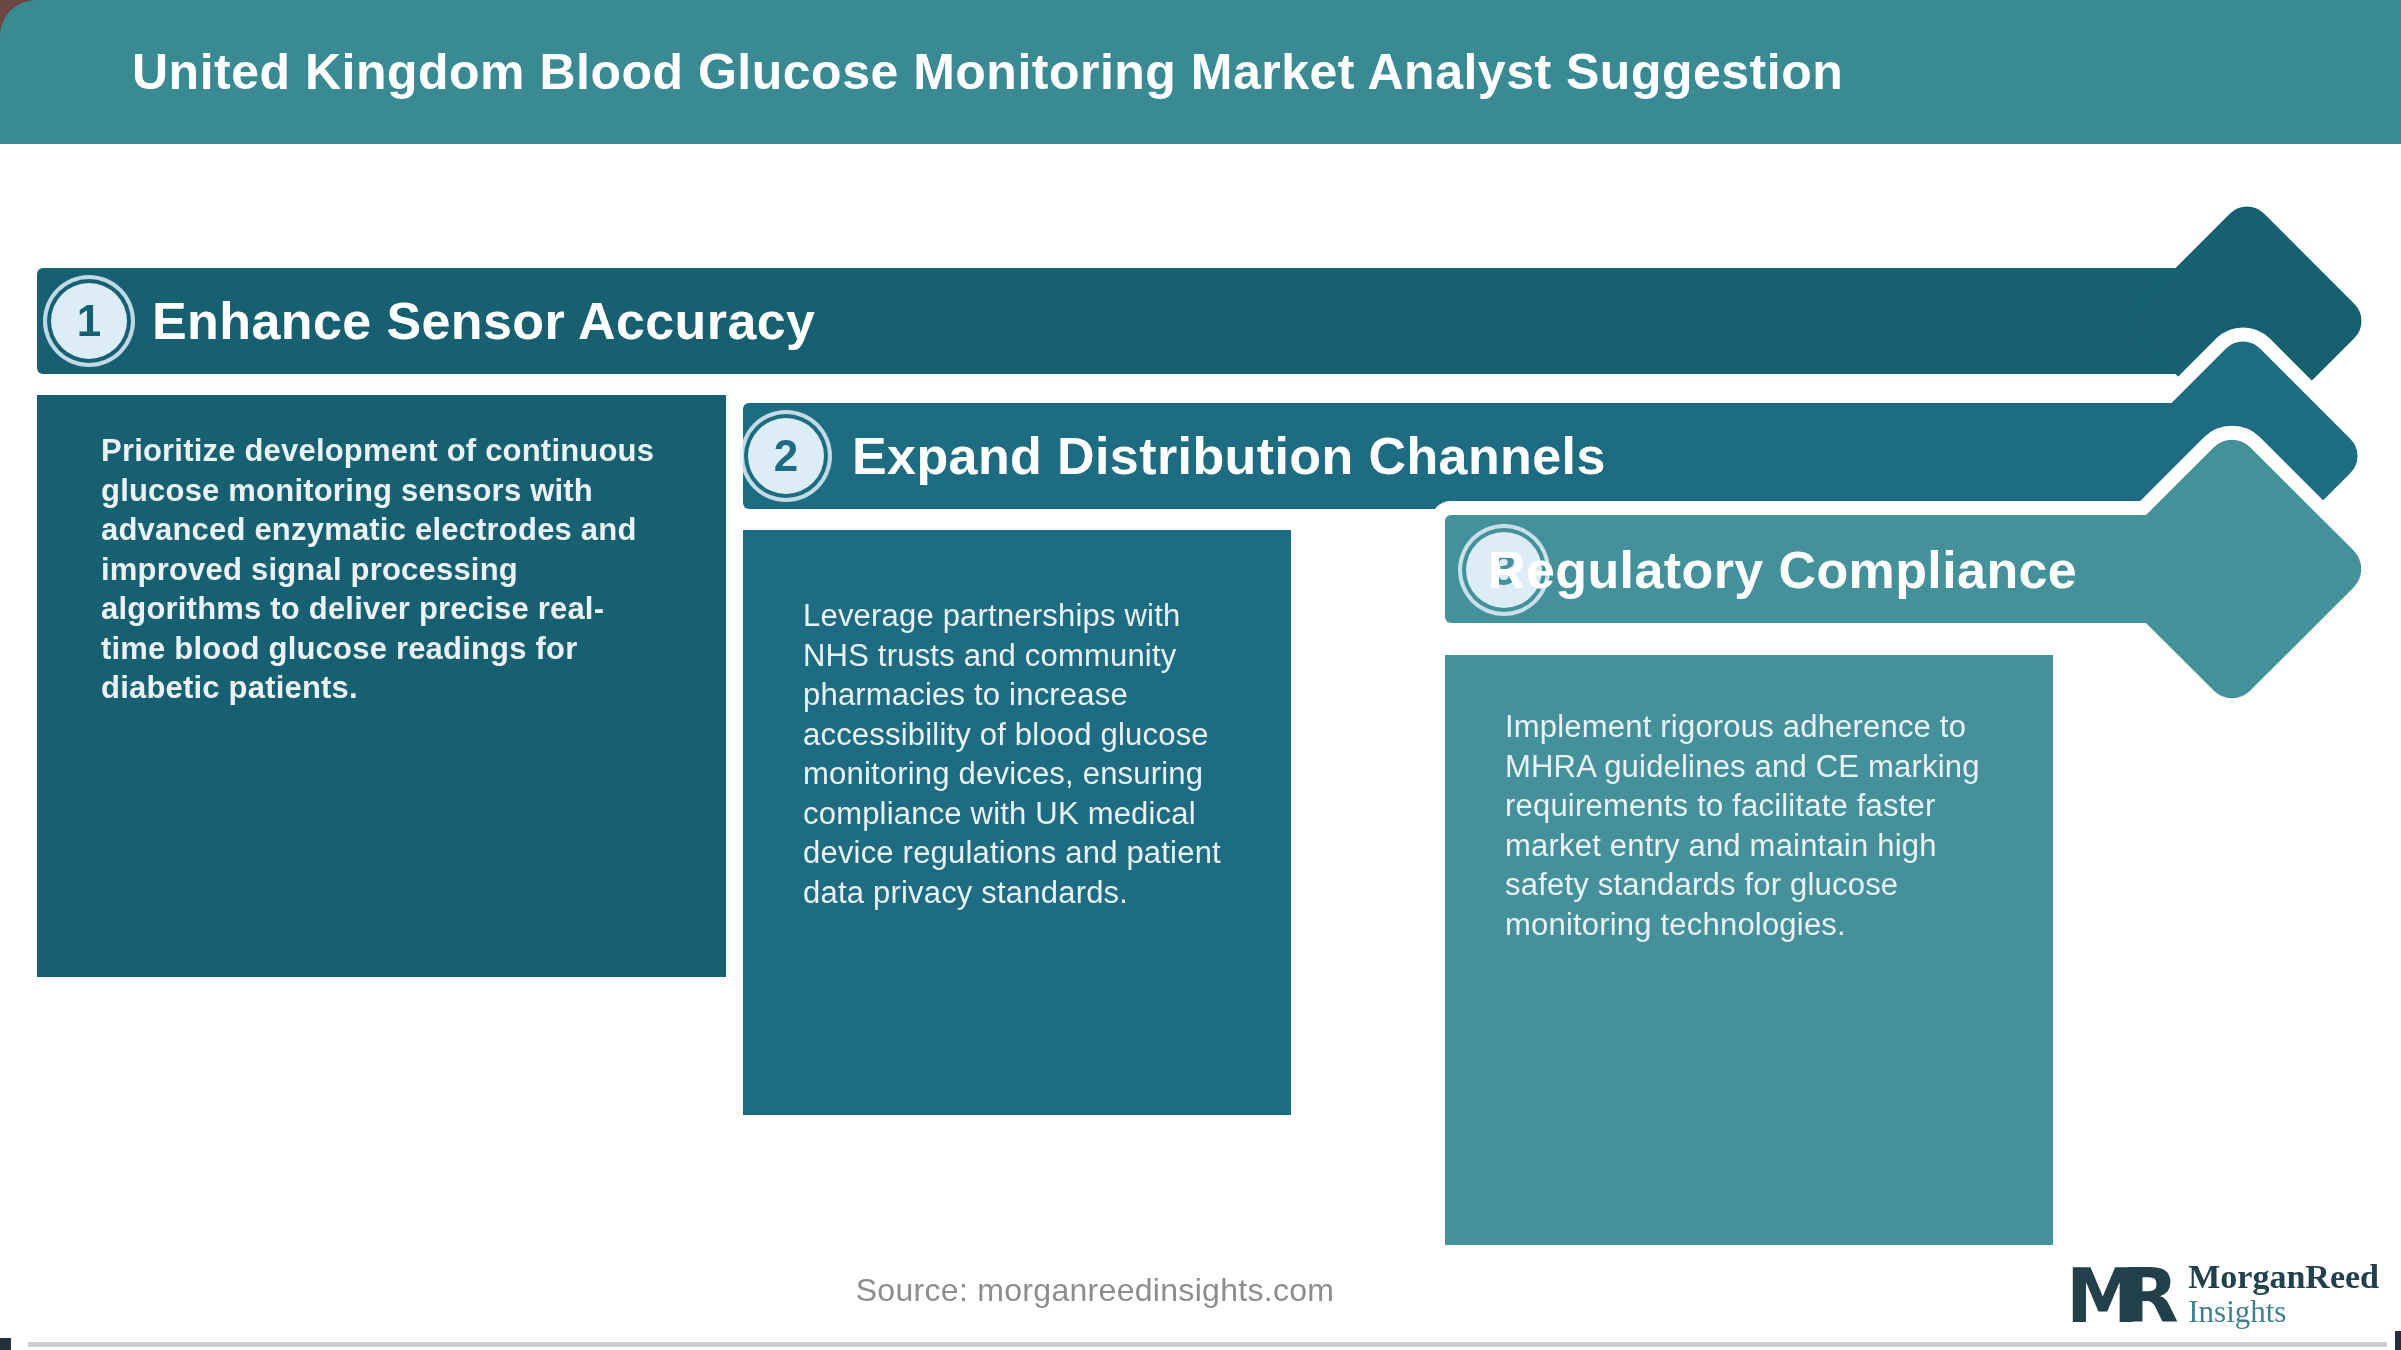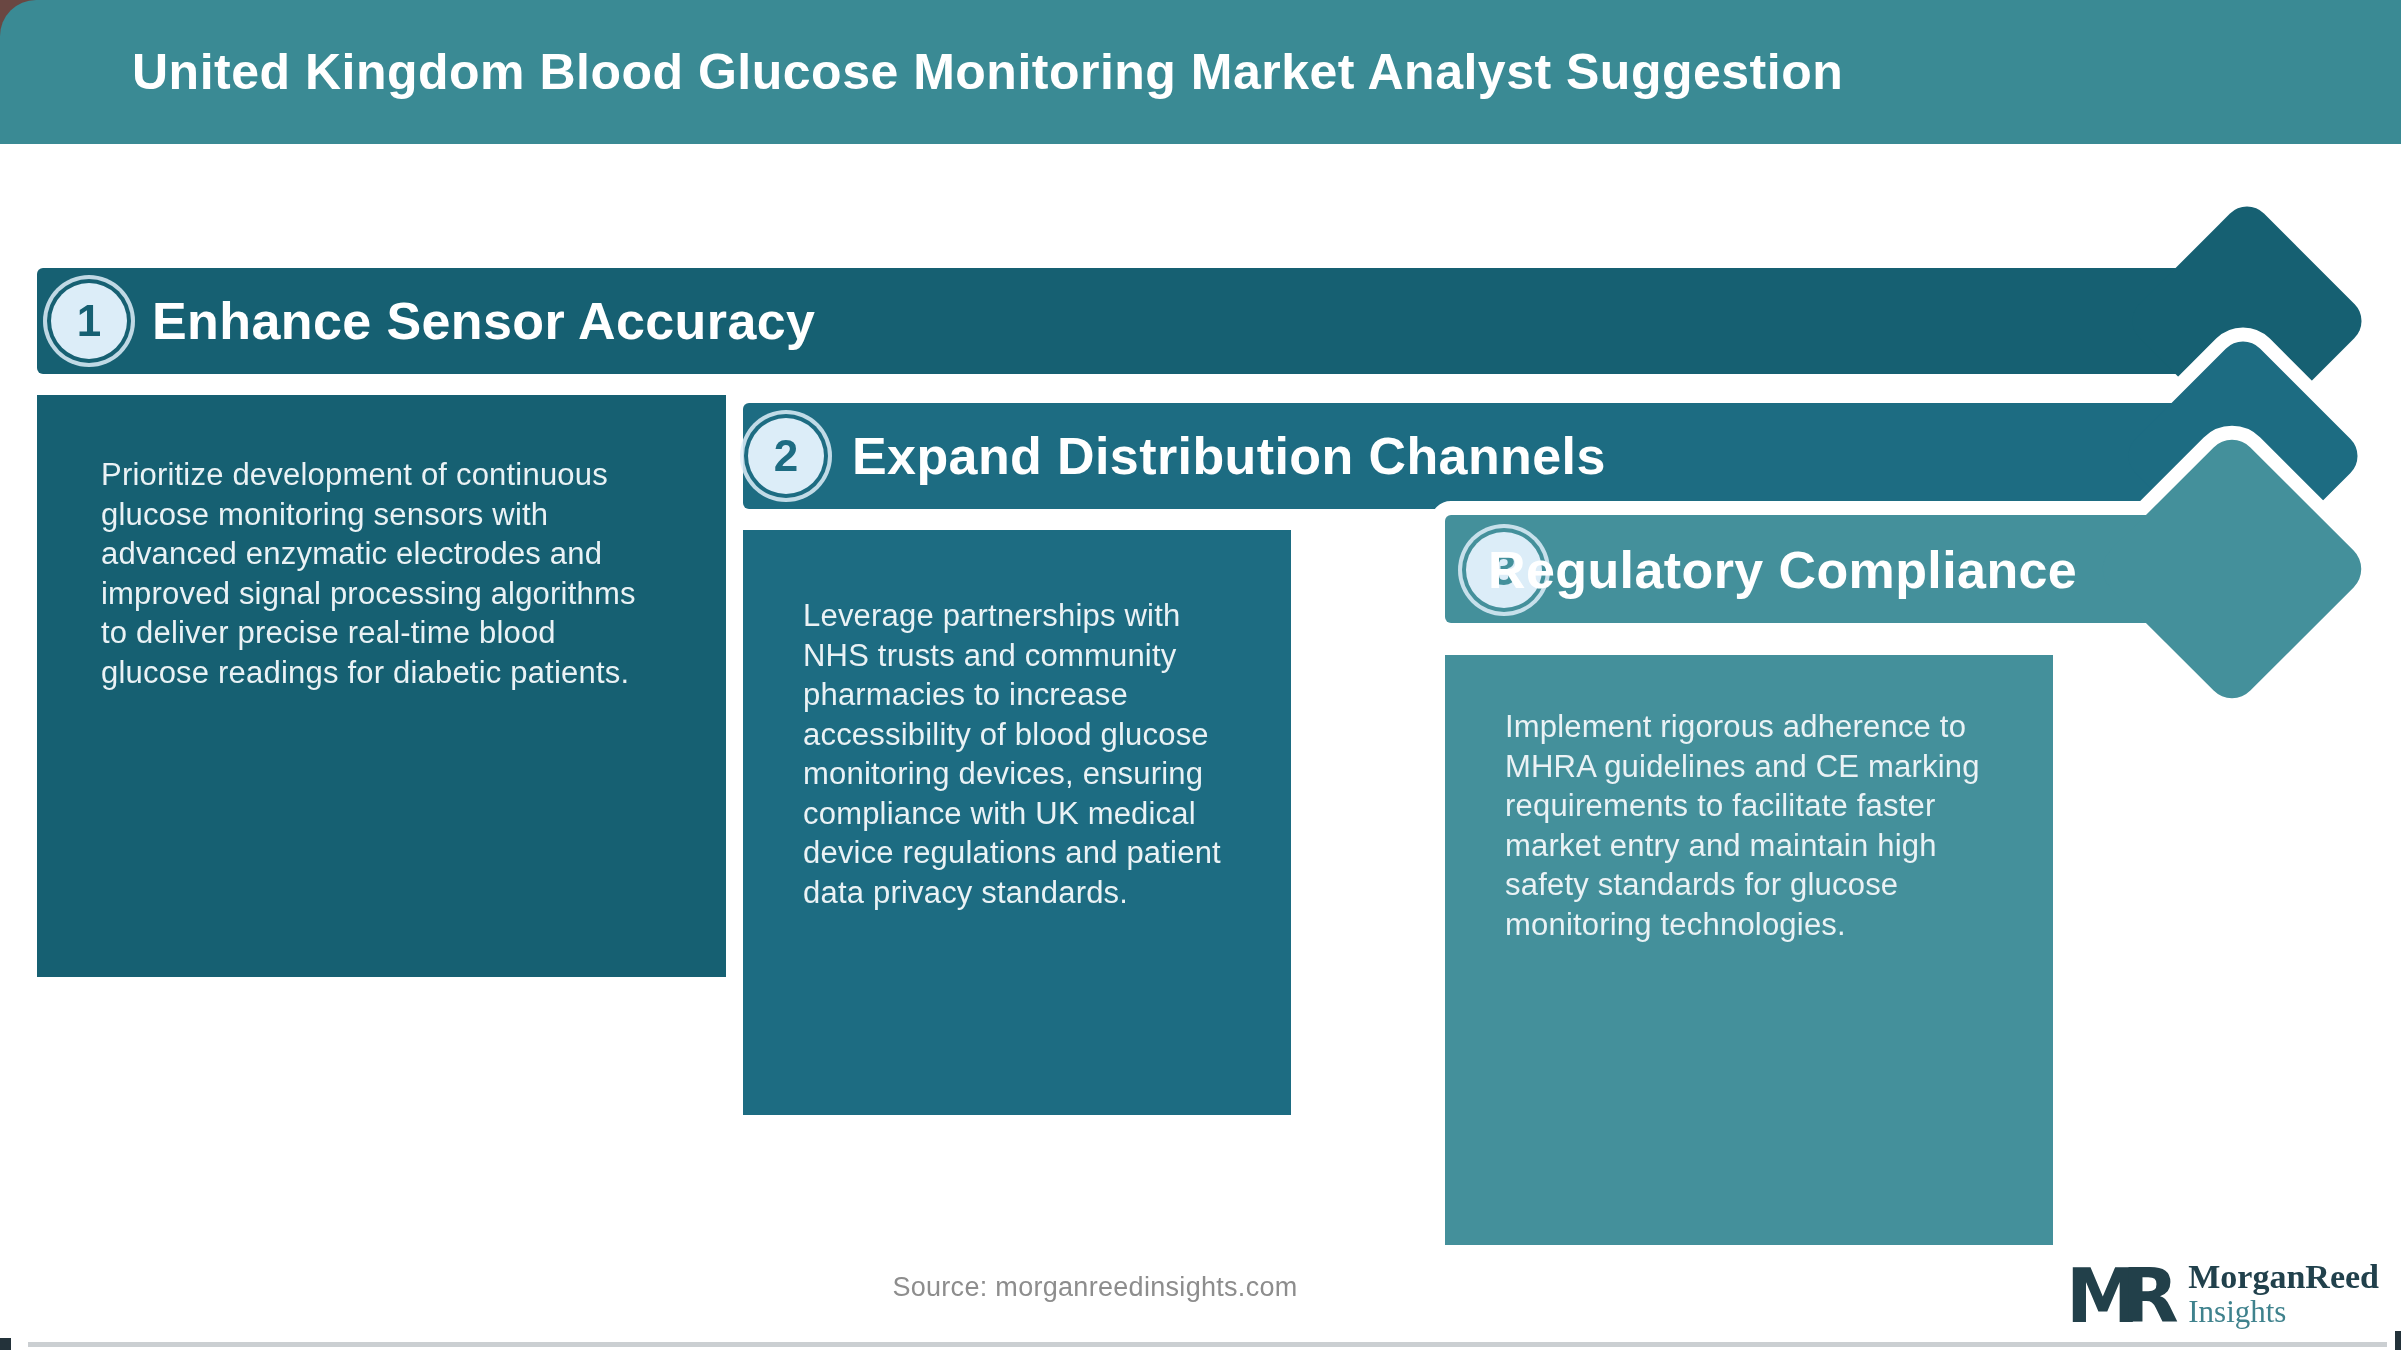--- a/index.html
+++ b/index.html
@@ -15,21 +15,21 @@
     background:var(--header-bg,#3a8a94);border-top-left-radius:36px;
     display:flex;align-items:center;
   }
   .header h1{
     margin:0 0 0 132px;color:#ffffff;font-size:50px;line-height:60px;
     font-weight:bold;letter-spacing:.5px;max-width:1900px;
   }
   
   .textbox{position:absolute;color:#eaf2f5;font-size:31px;line-height:39.5px;letter-spacing:.2px;}
   .textbox p{margin:0;}
-  .box1{left:37px;top:395px;width:689px;height:582px;background:var(--step0);padding:60px 58px 0 64px;box-sizing:border-box;}
+  .box1{left:37px;top:395px;width:689px;height:582px;background:var(--step0);padding:36px 58px 0 64px;box-sizing:border-box;font-weight:bold;}
   .box2{left:743px;top:530px;width:548px;height:585px;background:var(--step1);padding:66px 44px 0 60px;box-sizing:border-box;}
   .box3{left:1445px;top:655px;width:608px;height:590px;background:var(--step2);padding:52px 48px 0 60px;box-sizing:border-box;}
   
   svg.arrows{position:absolute;left:0;top:0;pointer-events:none;}
   .halo{fill:#ffffff;stroke:#ffffff;stroke-width:28px;}
   .f0{fill:var(--step0);} .f1{fill:var(--step1);} .f2{fill:var(--step2);}
   
   .badge{
     position:absolute;width:76px;height:76px;border-radius:50%;
     background:var(--badge-bg,#dcedf8);display:flex;align-items:center;justify-content:center;
@@ -41,21 +41,21 @@
   .banner-title{
     position:absolute;height:64px;display:flex;align-items:center;z-index:5;
     color:#ffffff;font-size:52px;font-weight:bold;letter-spacing:.4px;white-space:nowrap;
   }
   .bt1{left:152px;top:289px;}
   .bt2{left:852px;top:424px;text-align:center;}
   .bt3{left:1488px;top:538px;}
   
   .source{
     position:absolute;left:0;top:1272px;width:2190px;text-align:center;
-    color:var(--source-color,#8d8d8d);font-size:27px;letter-spacing:.3px;
+    color:var(--source-color,#8d8d8d);font-size:32px;letter-spacing:.3px;
   }
   .logo{position:absolute;right:22px;top:1256px;display:flex;z-index:6;}
   .logo-mark{width:118px;height:76px;}
   .logo-text{display:flex;flex-direction:column;justify-content:center;margin-left:4px;
     font-family:"Liberation Serif","DejaVu Serif",serif;}
   .logo-name{font-size:34px;font-weight:bold;color:var(--logo-dark,#21414c);line-height:36px;}
   .logo-sub{font-size:31px;color:var(--logo-teal,#3f828d);line-height:34px;}
   
   .bottom-rule{position:absolute;left:28px;right:14px;top:1342px;height:5px;background:#cbcfd2;}
   .corner-dot-left{position:absolute;left:0;top:1338px;width:11px;height:12px;background:#23323a;}

